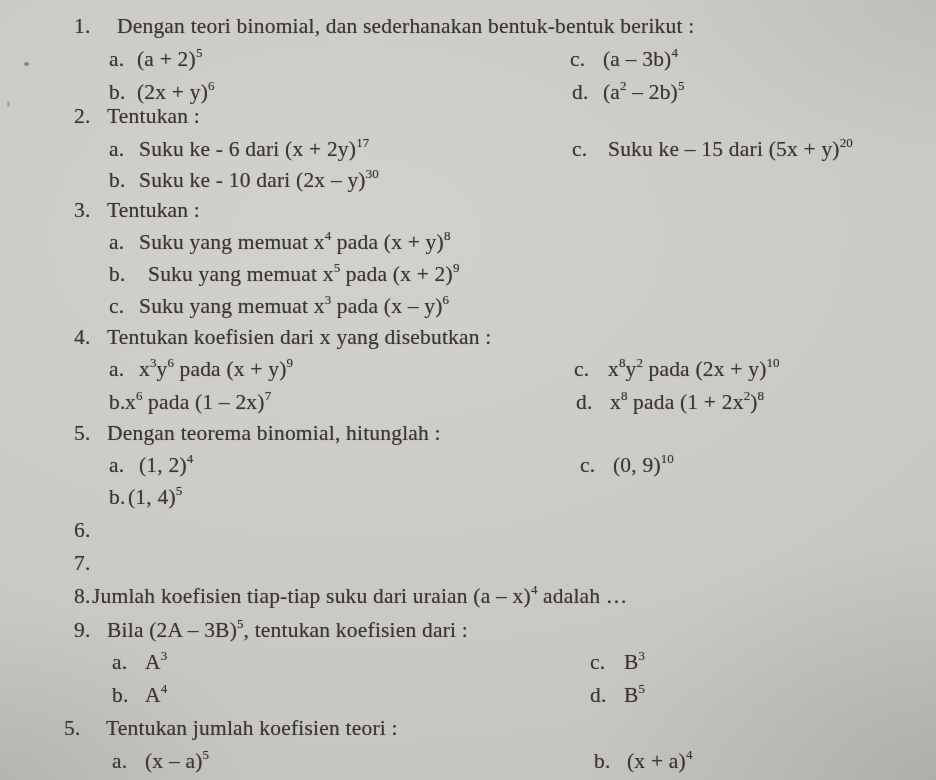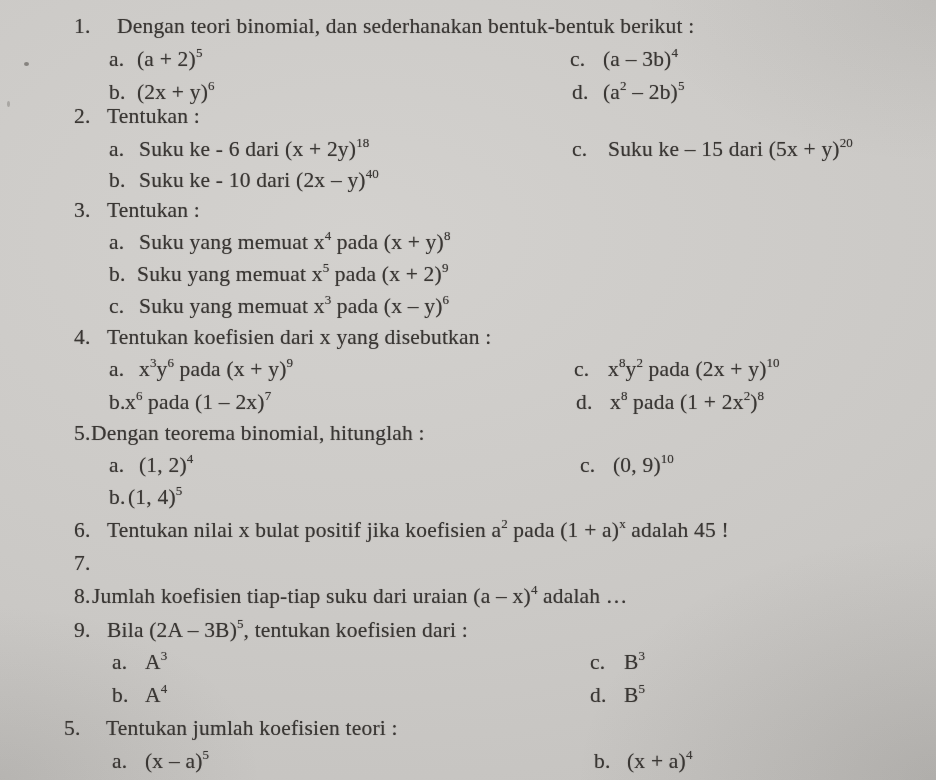--- a/index.html
+++ b/index.html
@@ -70,40 +70,40 @@
     <span style="left:572px">d.</span>
     <span style="left:603px">(a<sup>2</sup> – 2b)<sup>5</sup></span>
   </div>
 
   <div class="row" style="top:102px">
     <span style="left:74px">2.</span>
     <span style="left:107px">Tentukan :</span>
   </div>
   <div class="row" style="top:135px">
     <span style="left:109px">a.</span>
-    <span style="left:139px">Suku ke - 6 dari (x + 2y)<sup>18</sup></span>
+    <span style="left:139px">Suku ke - 6 dari (x + 2y)<sup>17</sup></span>
     <span style="left:572px">c.</span>
     <span style="left:608px">Suku ke – 15 dari (5x + y)<sup>20</sup></span>
   </div>
   <div class="row" style="top:166px">
     <span style="left:109px">b.</span>
-    <span style="left:139px">Suku ke - 10 dari (2x – y)<sup>40</sup></span>
+    <span style="left:139px">Suku ke - 10 dari (2x – y)<sup>30</sup></span>
   </div>
 
   <div class="row" style="top:196px">
     <span style="left:74px">3.</span>
     <span style="left:107px">Tentukan :</span>
   </div>
   <div class="row" style="top:228px">
     <span style="left:109px">a.</span>
     <span style="left:139px">Suku yang memuat x<sup>4</sup> pada (x + y)<sup>8</sup></span>
   </div>
   <div class="row" style="top:260px">
     <span style="left:109px">b.</span>
-    <span style="left:137px">Suku yang memuat x<sup>5</sup> pada (x + 2)<sup>9</sup></span>
+    <span style="left:148px">Suku yang memuat x<sup>5</sup> pada (x + 2)<sup>9</sup></span>
   </div>
   <div class="row" style="top:292px">
     <span style="left:109px">c.</span>
     <span style="left:139px">Suku yang memuat x<sup>3</sup> pada (x – y)<sup>6</sup></span>
   </div>
 
   <div class="row" style="top:323px">
     <span style="left:74px">4.</span>
     <span style="left:107px">Tentukan koefisien dari x yang disebutkan :</span>
   </div>
@@ -115,36 +115,35 @@
   </div>
   <div class="row" style="top:388px">
     <span style="left:109px">b.</span>
     <span style="left:125px">x<sup>6</sup> pada (1 – 2x)<sup>7</sup></span>
     <span style="left:576px">d.</span>
     <span style="left:610px">x<sup>8</sup> pada (1 + 2x<sup>2</sup>)<sup>8</sup></span>
   </div>
 
   <div class="row" style="top:419px">
     <span style="left:74px">5.</span>
-    <span style="left:91px">Dengan teorema binomial, hitunglah :</span>
+    <span style="left:107px">Dengan teorema binomial, hitunglah :</span>
   </div>
   <div class="row" style="top:451px">
     <span style="left:109px">a.</span>
     <span style="left:139px">(1, 2)<sup>4</sup></span>
     <span style="left:580px">c.</span>
     <span style="left:613px">(0, 9)<sup>10</sup></span>
   </div>
   <div class="row" style="top:483px">
     <span style="left:109px">b.</span>
     <span style="left:128px">(1, 4)<sup>5</sup></span>
   </div>
 
   <div class="row" style="top:516px">
     <span style="left:74px">6.</span>
-    <span style="left:107px">Tentukan nilai x bulat positif jika koefisien a<sup>2</sup> pada (1 + a)<sup>x</sup> adalah 45 !</span>
   </div>
   <div class="row" style="top:549px">
     <span style="left:74px">7.</span>
   </div>
   <div class="row" style="top:582px">
     <span style="left:74px">8.</span>
     <span style="left:92px">Jumlah koefisien tiap-tiap suku dari uraian (a – x)<sup>4</sup> adalah …</span>
   </div>
 
   <div class="row" style="top:616px">

